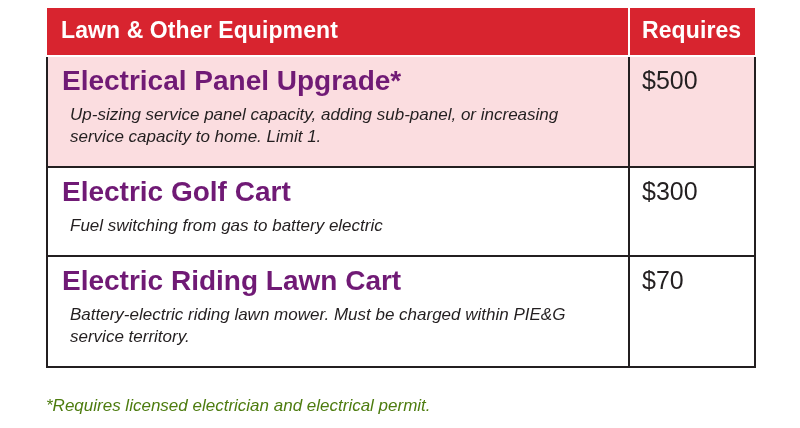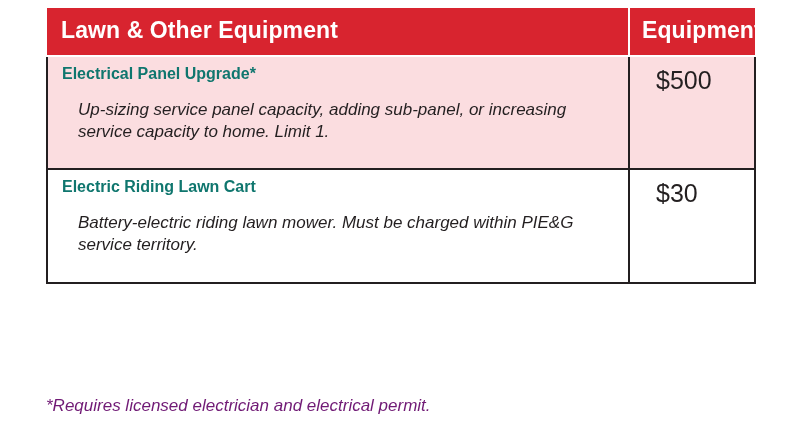--- a/index.html
+++ b/index.html
@@ -60,78 +60,85 @@
     vertical-align: top;
     background: #ffffff;
   }
   tbody tr.shaded td {
     background: #fbdde0;
   }
   tbody td.amount-cell {
     font-size: 25px;
     color: #231f20;
     padding-top: 9px;
-    padding-left: 26px;
+    padding-left: 12px;
     vertical-align: top;
     white-space: nowrap;
   }
   .item-title {
-    font-size: 16px;
+    font-size: 28px;
     font-weight: bold;
-    color: #0f766e;
+    color: #701a75;
     line-height: 1.12;
     margin: 0 0 1px 0;
   }
   .item-desc {
     font-size: 17px;
     font-style: italic;
     color: #231f20;
     line-height: 1.28;
-    margin: 16px;
+    margin: 8px;
   }
   .footnote {
     position: absolute;
     left: 46px;
     top: 396px;
     font-size: 17px;
     font-style: italic;
-    color: #701a75;
+    color: #4d7c0f;
   }
 </style>
 </head>
 <body>
 
 <div class="page">
 
   <div class="table-wrap">
     <table class="incentive-table">
       <colgroup>
         <col class="col-desc">
         <col class="col-amount">
       </colgroup>
       <thead>
         <tr>
           <th class="header-desc">Lawn &amp; Other Equipment</th>
-          <th class="header-amount">Equipment</th>
+          <th class="header-amount">Requires</th>
         </tr>
       </thead>
       <tbody>
         <tr class="shaded">
           <td>
             <div class="item-title">Electrical Panel Upgrade*</div>
             <div class="item-desc">Up-sizing service panel capacity, adding sub-panel, or increasing service capacity to home. Limit 1.</div>
           </td>
           <td class="amount-cell">$500</td>
         </tr>
         <tr>
           <td>
+            <div class="item-title">Electric Golf Cart</div>
+            <div class="item-desc">Fuel switching from gas to battery electric</div>
+          </td>
+          <td class="amount-cell">$300</td>
+        </tr>
+        <tr>
+          <td>
             <div class="item-title">Electric Riding Lawn Cart</div>
             <div class="item-desc">Battery-electric riding lawn mower. Must be charged within PIE&amp;G service territory.</div>
           </td>
-          <td class="amount-cell">$30</td>
+          <td class="amount-cell">$70</td>
         </tr>
       </tbody>
     </table>
   </div>
 
   <div class="footnote">*Requires licensed electrician and electrical permit.</div>
 
 </div>
 
 </body></html>

